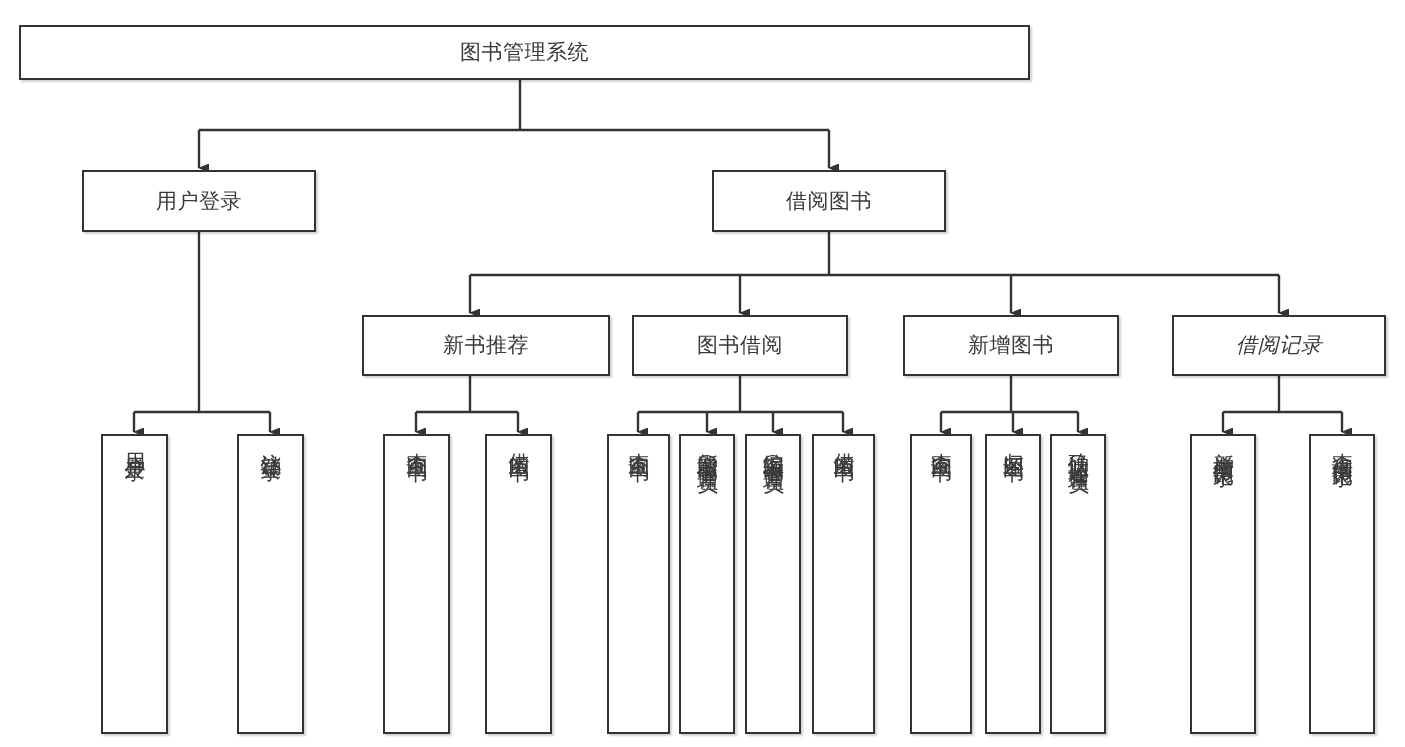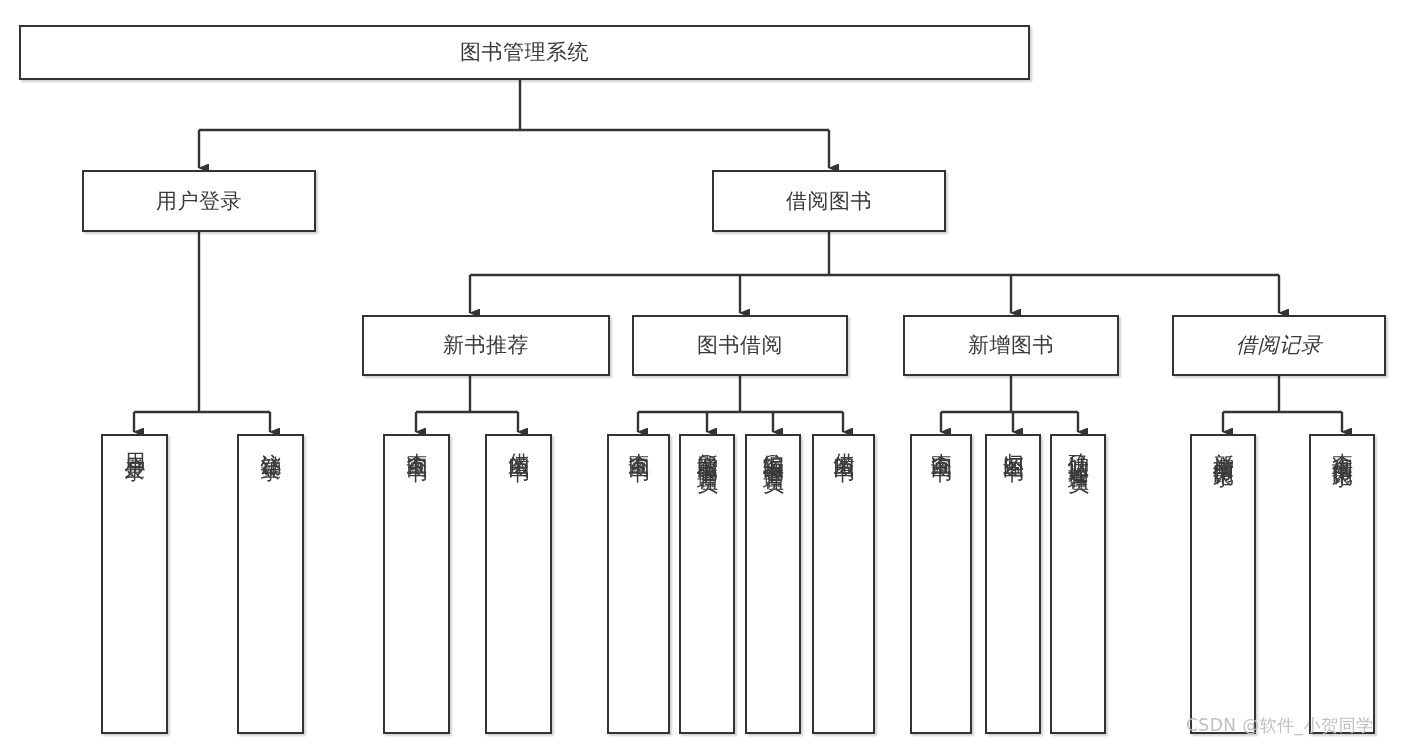--- a/index.html
+++ b/index.html
@@ -171,14 +171,13 @@
         <span class="node-label-v">确认归还（管理员）</span>
       </div>
       <div class="node-box vertical" style="left: 1190px; top: 434px; width: 66px; height: 300px;">
         <span class="node-label-v">新增借阅记录</span>
       </div>
       <div class="node-box vertical" style="left: 1309px; top: 434px; width: 66px; height: 300px;">
         <span class="node-label-v">查询借阅记录</span>
       </div>
     </div>
 
-  <div class="watermark" id="watermark" style="left:1186px; top:714px;">CSDN @软件_小贺同学</div>
 </div>
 
 </body></html>

